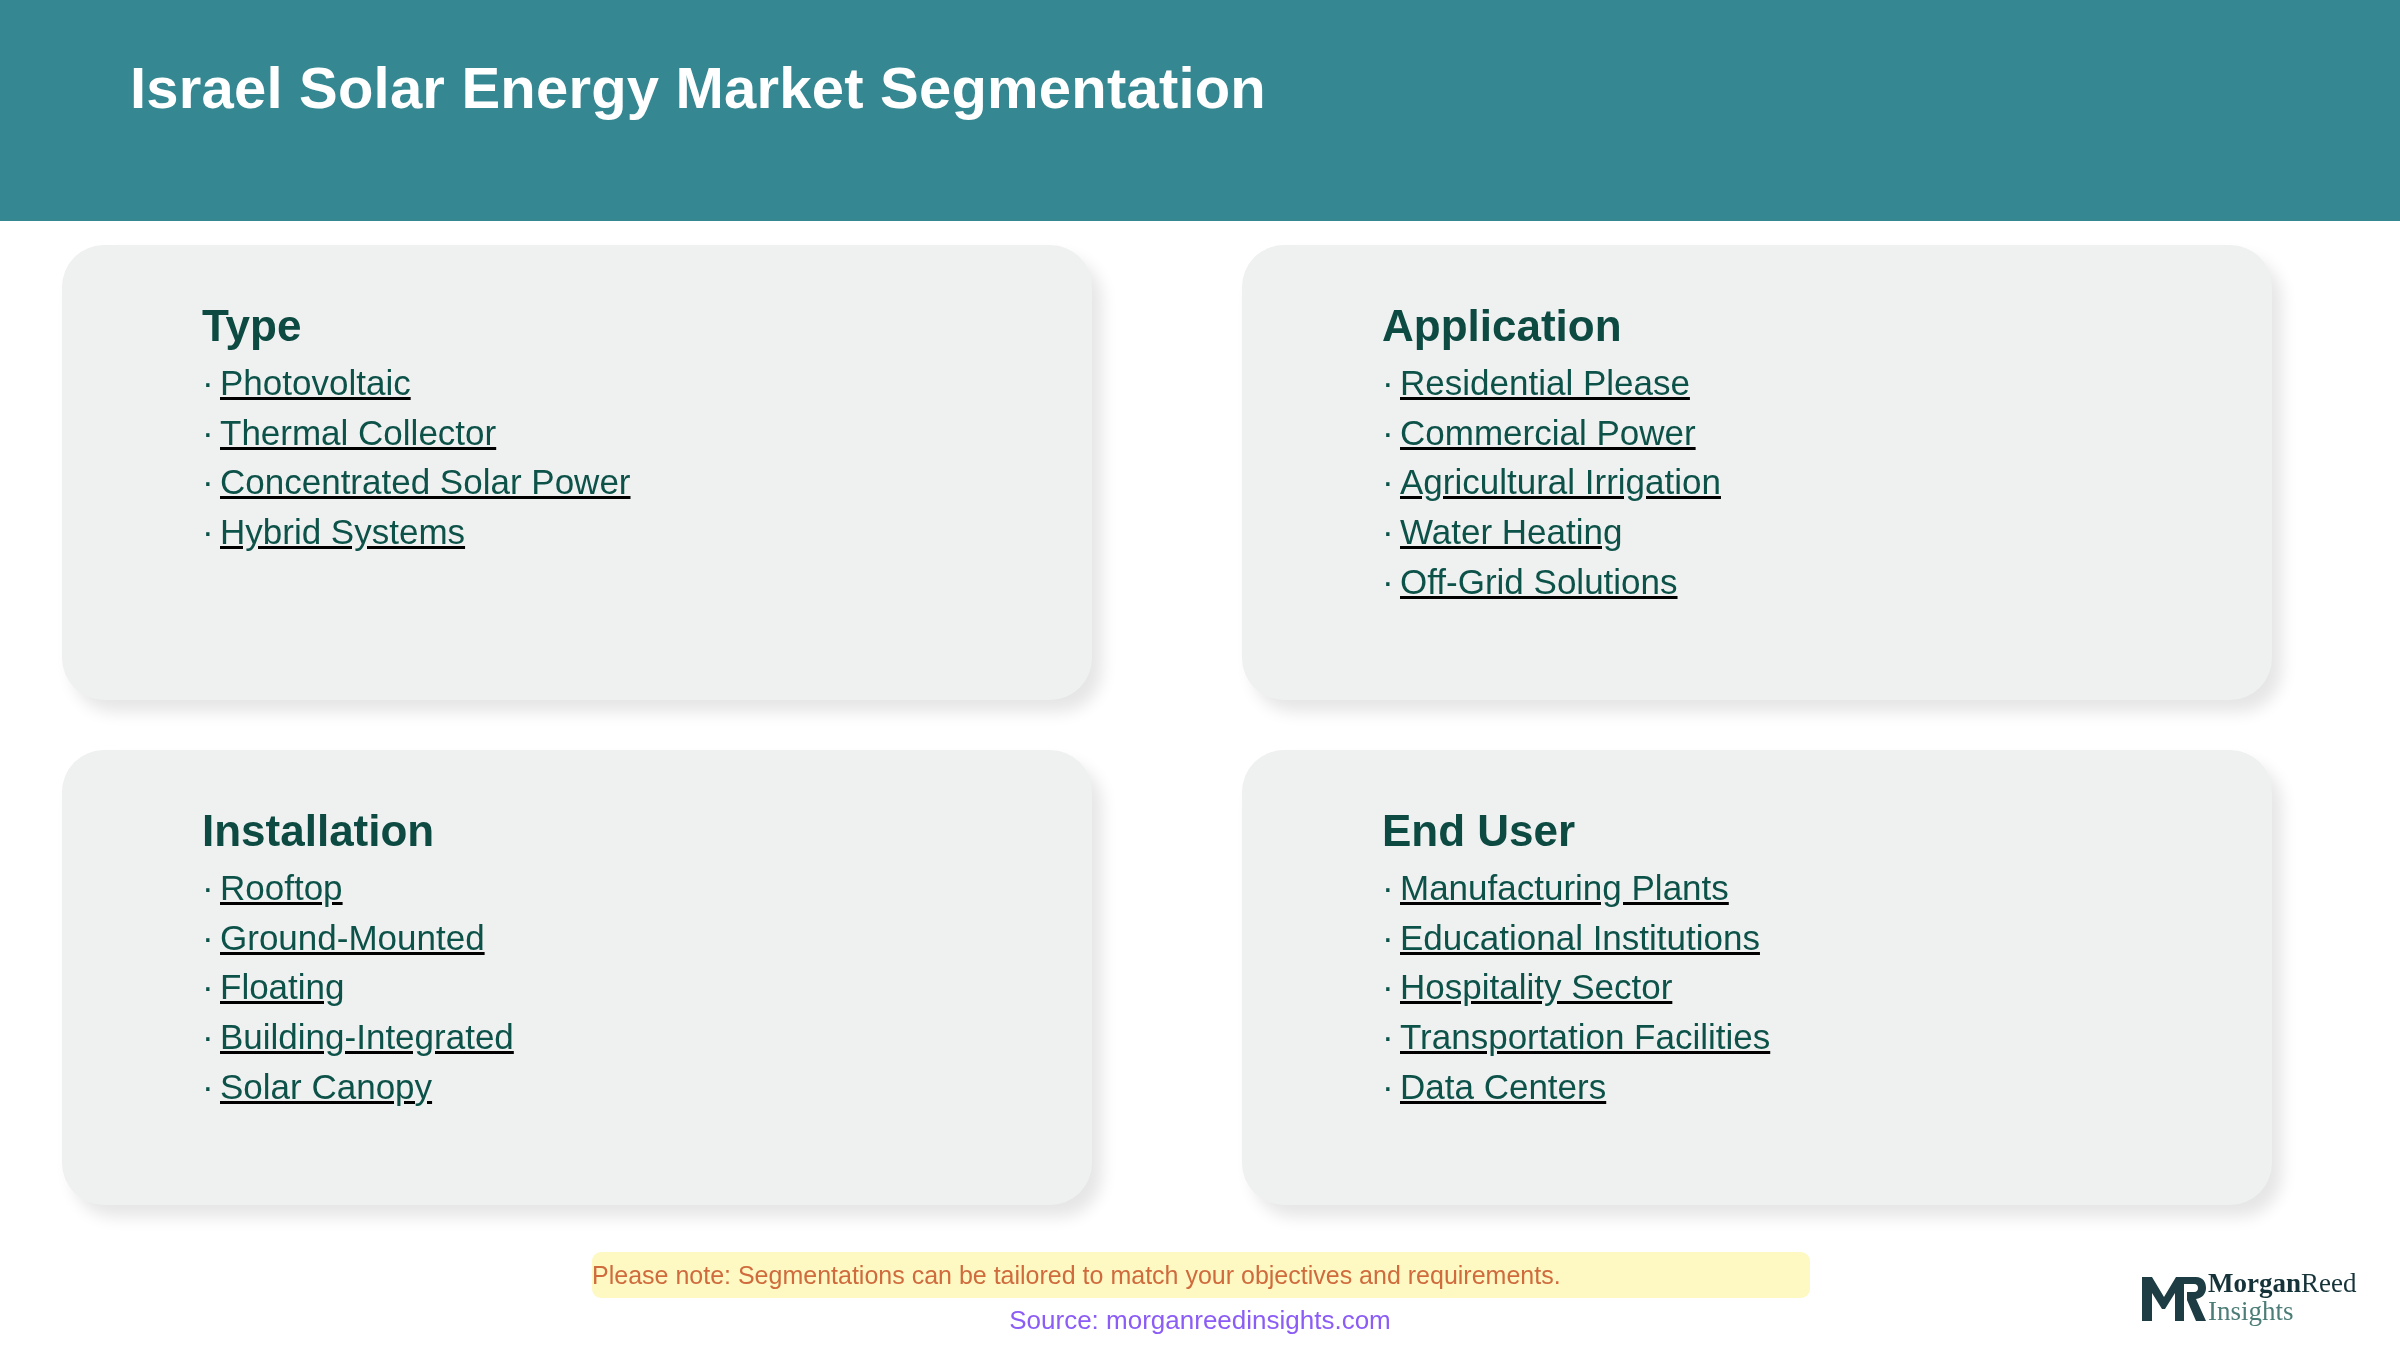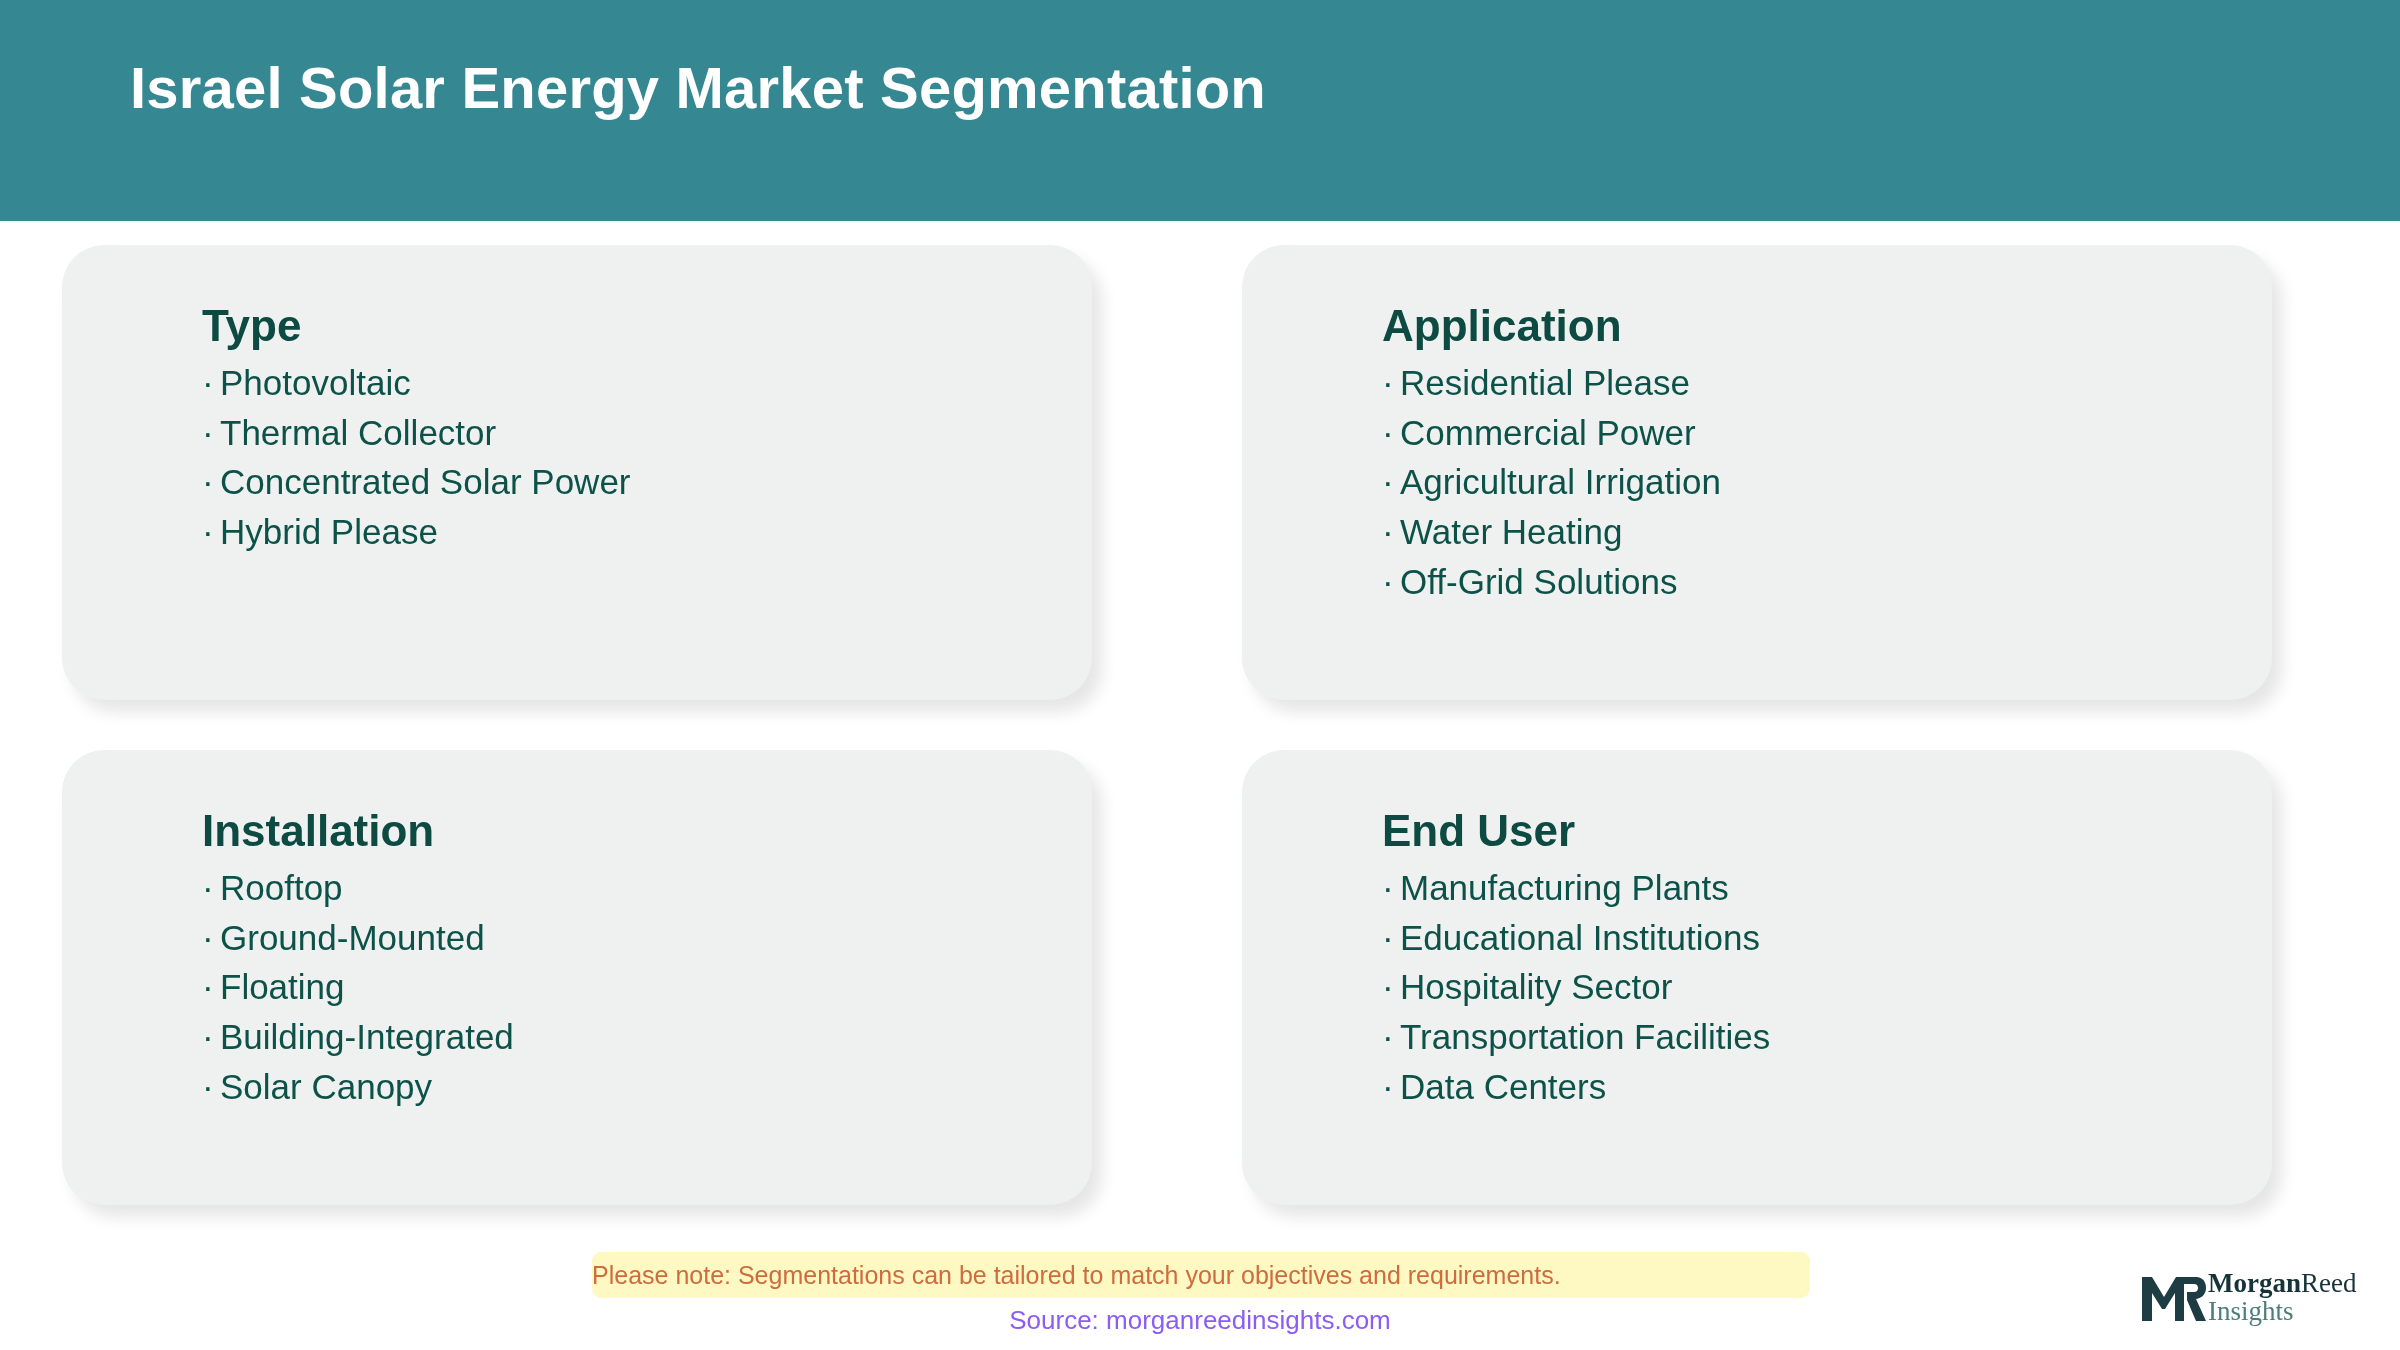--- a/index.html
+++ b/index.html
@@ -65,20 +65,21 @@
     font-weight: bold;
     color: #0c4a42;
     margin: 0 0 6px 0;
     line-height: 1.18;
     white-space: nowrap;
   }
   .card-list {
     list-style: none;
     margin: 0;
     padding: 0;
+    text-decoration: underline;
   }
   .card-list li {
     font-size: 35px;
     color: #0d5249;
     line-height: 1.42;
     white-space: nowrap;
   }
   .bullet-dot {
     display: inline-block;
     width: 18px;
@@ -159,21 +160,21 @@
 </div>
 
 <div class="card-grid">
 
   <div class="seg-card">
     <div class="card-title">Type</div>
     <ul class="card-list">
       <li><span class="bullet-dot">·</span><span>Photovoltaic</span></li>
       <li><span class="bullet-dot">·</span><span>Thermal Collector</span></li>
       <li><span class="bullet-dot">·</span><span>Concentrated Solar Power</span></li>
-      <li><span class="bullet-dot">·</span><span>Hybrid Please</span></li>
+      <li><span class="bullet-dot">·</span><span>Hybrid Systems</span></li>
     </ul>
   </div>
 
   <div class="seg-card">
     <div class="card-title">Application</div>
     <ul class="card-list">
       <li><span class="bullet-dot">·</span><span>Residential Please</span></li>
       <li><span class="bullet-dot">·</span><span>Commercial Power</span></li>
       <li><span class="bullet-dot">·</span><span>Agricultural Irrigation</span></li>
       <li><span class="bullet-dot">·</span><span>Water Heating</span></li>

